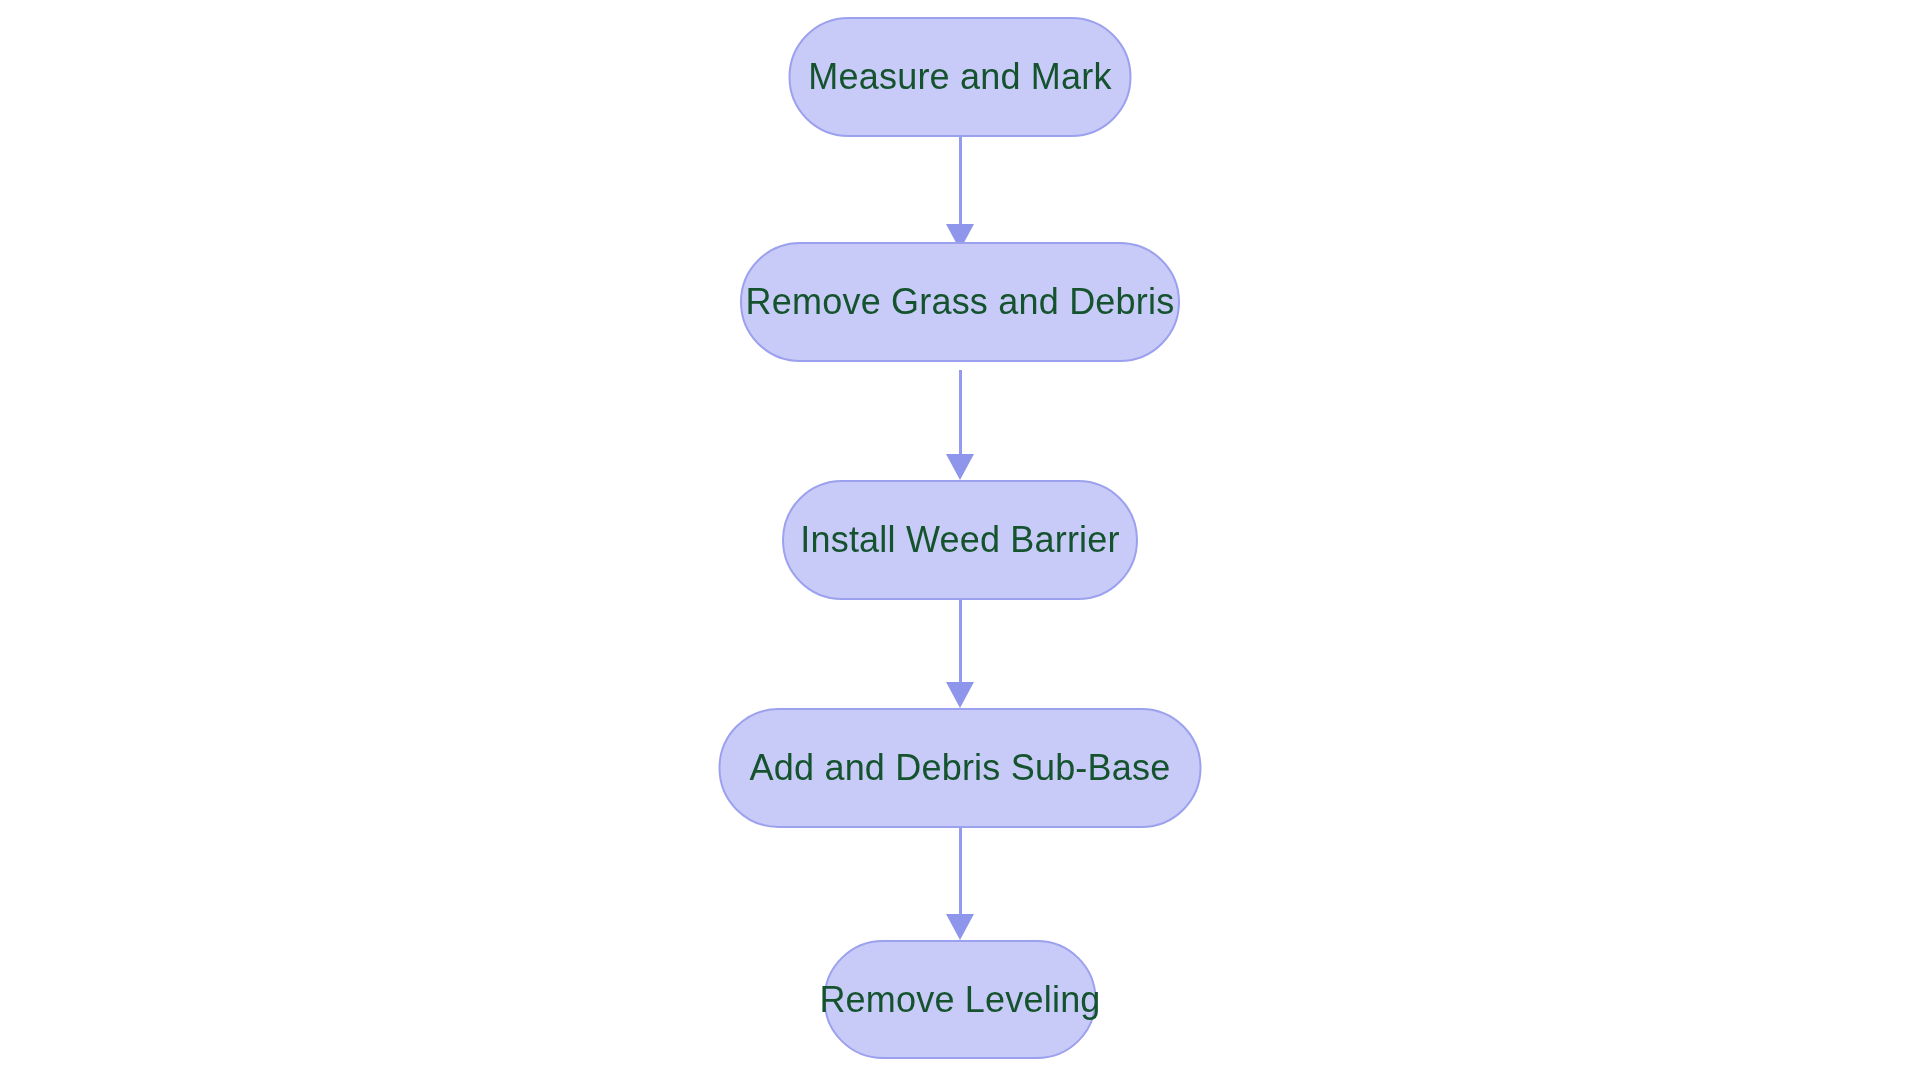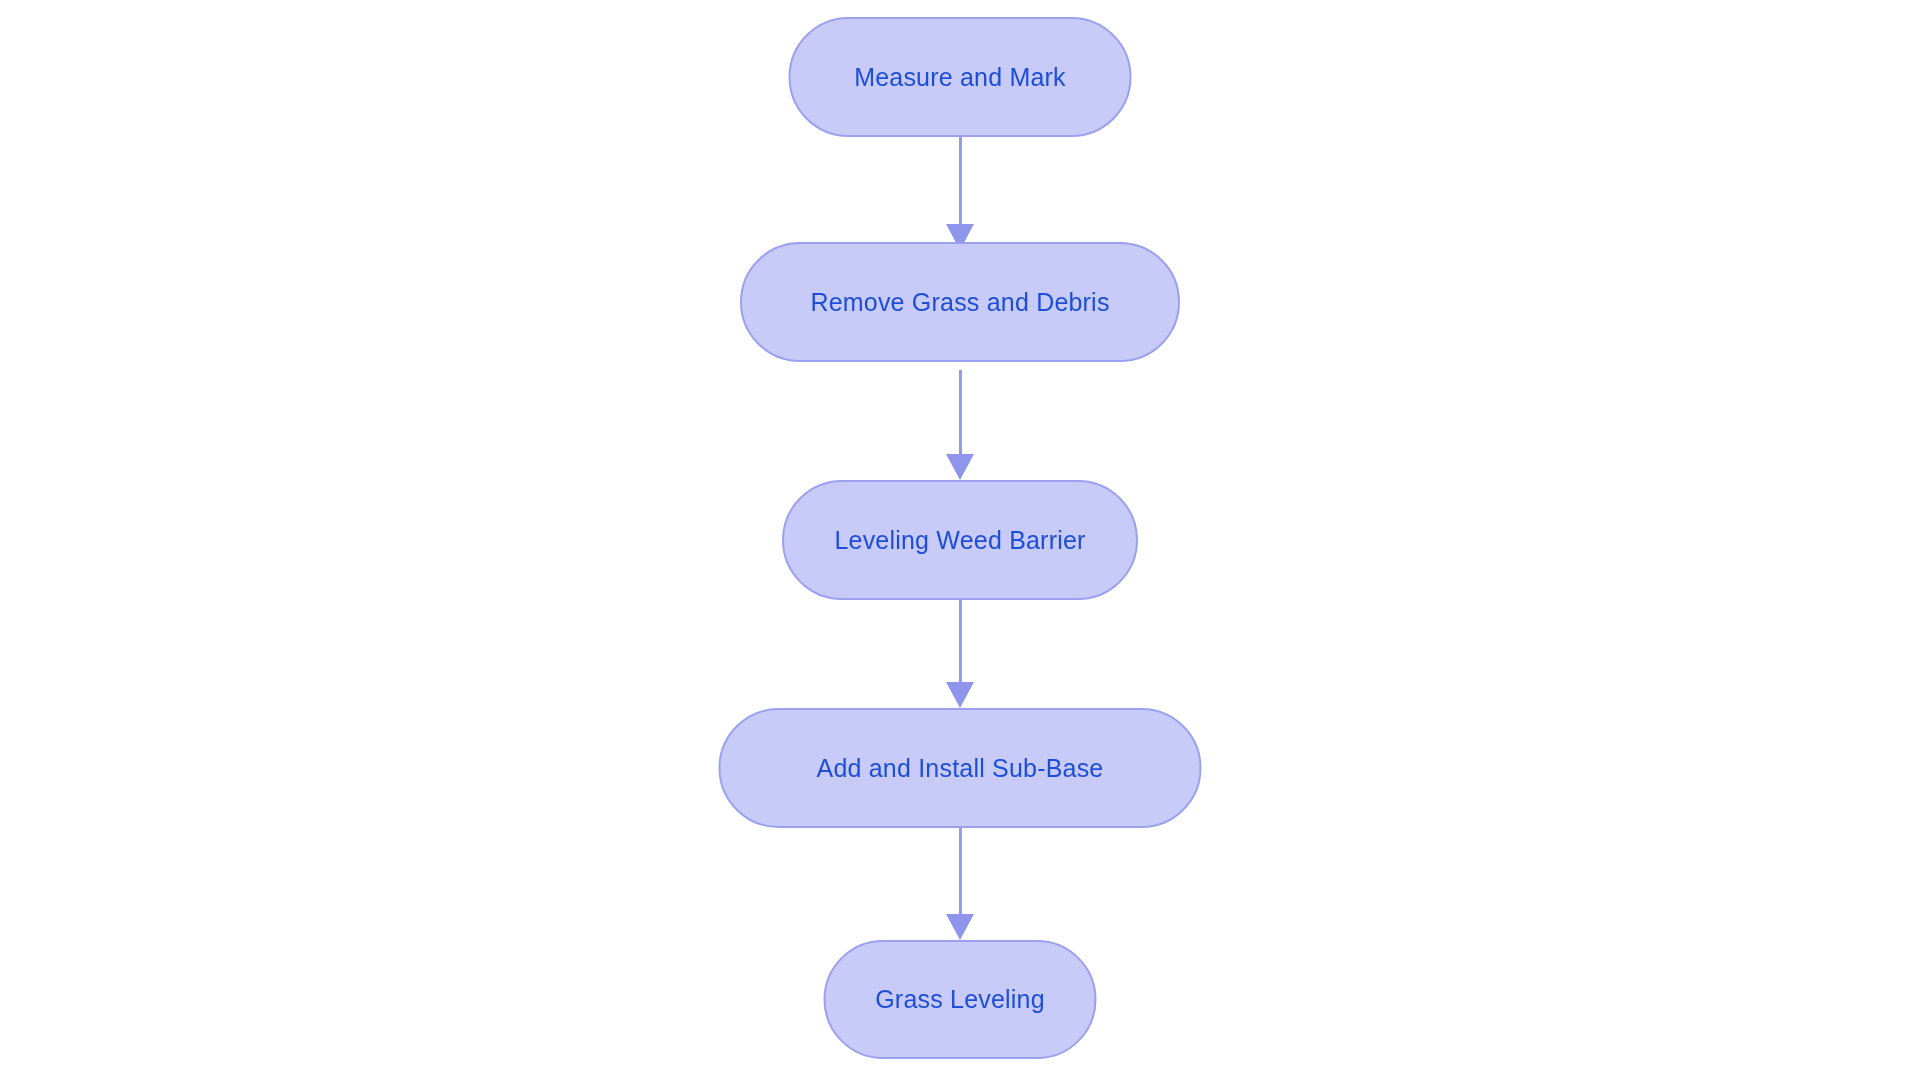--- a/index.html
+++ b/index.html
@@ -22,22 +22,22 @@
     height: 120px;
     background: #c8caf8;
     border: 2px solid #9ba1ee;
     border-radius: 60px;
     box-sizing: border-box;
     display: flex;
     align-items: center;
     justify-content: center;
   }
   .node-label {
-    color: #1d4ed8;
-    font-size: 25px;
+    color: #14532d;
+    font-size: 36px;
     letter-spacing: 0.2px;
     white-space: nowrap;
     text-align: left;
   }
   .node-1 { top: 17px;  width: 343px; }
   .node-2 { top: 242px; width: 440px; }
   .node-3 { top: 480px; width: 356px; }
   .node-4 { top: 708px; width: 483px; }
   .node-5 { top: 940px; width: 273px; height: 119px; }
 
@@ -85,34 +85,34 @@
   <div class="node node-2">
     <span class="node-label">Remove Grass and Debris</span>
   </div>
 
   <div class="edge edge-2">
     <div class="edge-line"></div>
     <div class="edge-head"></div>
   </div>
 
   <div class="node node-3">
-    <span class="node-label">Leveling Weed Barrier</span>
+    <span class="node-label">Install Weed Barrier</span>
   </div>
 
   <div class="edge edge-3">
     <div class="edge-line"></div>
     <div class="edge-head"></div>
   </div>
 
   <div class="node node-4">
-    <span class="node-label">Add and Install Sub-Base</span>
+    <span class="node-label">Add and Debris Sub-Base</span>
   </div>
 
   <div class="edge edge-4">
     <div class="edge-line"></div>
     <div class="edge-head"></div>
   </div>
 
   <div class="node node-5">
-    <span class="node-label">Grass Leveling</span>
+    <span class="node-label">Remove Leveling</span>
   </div>
 
 </div>
 
 </body></html>

